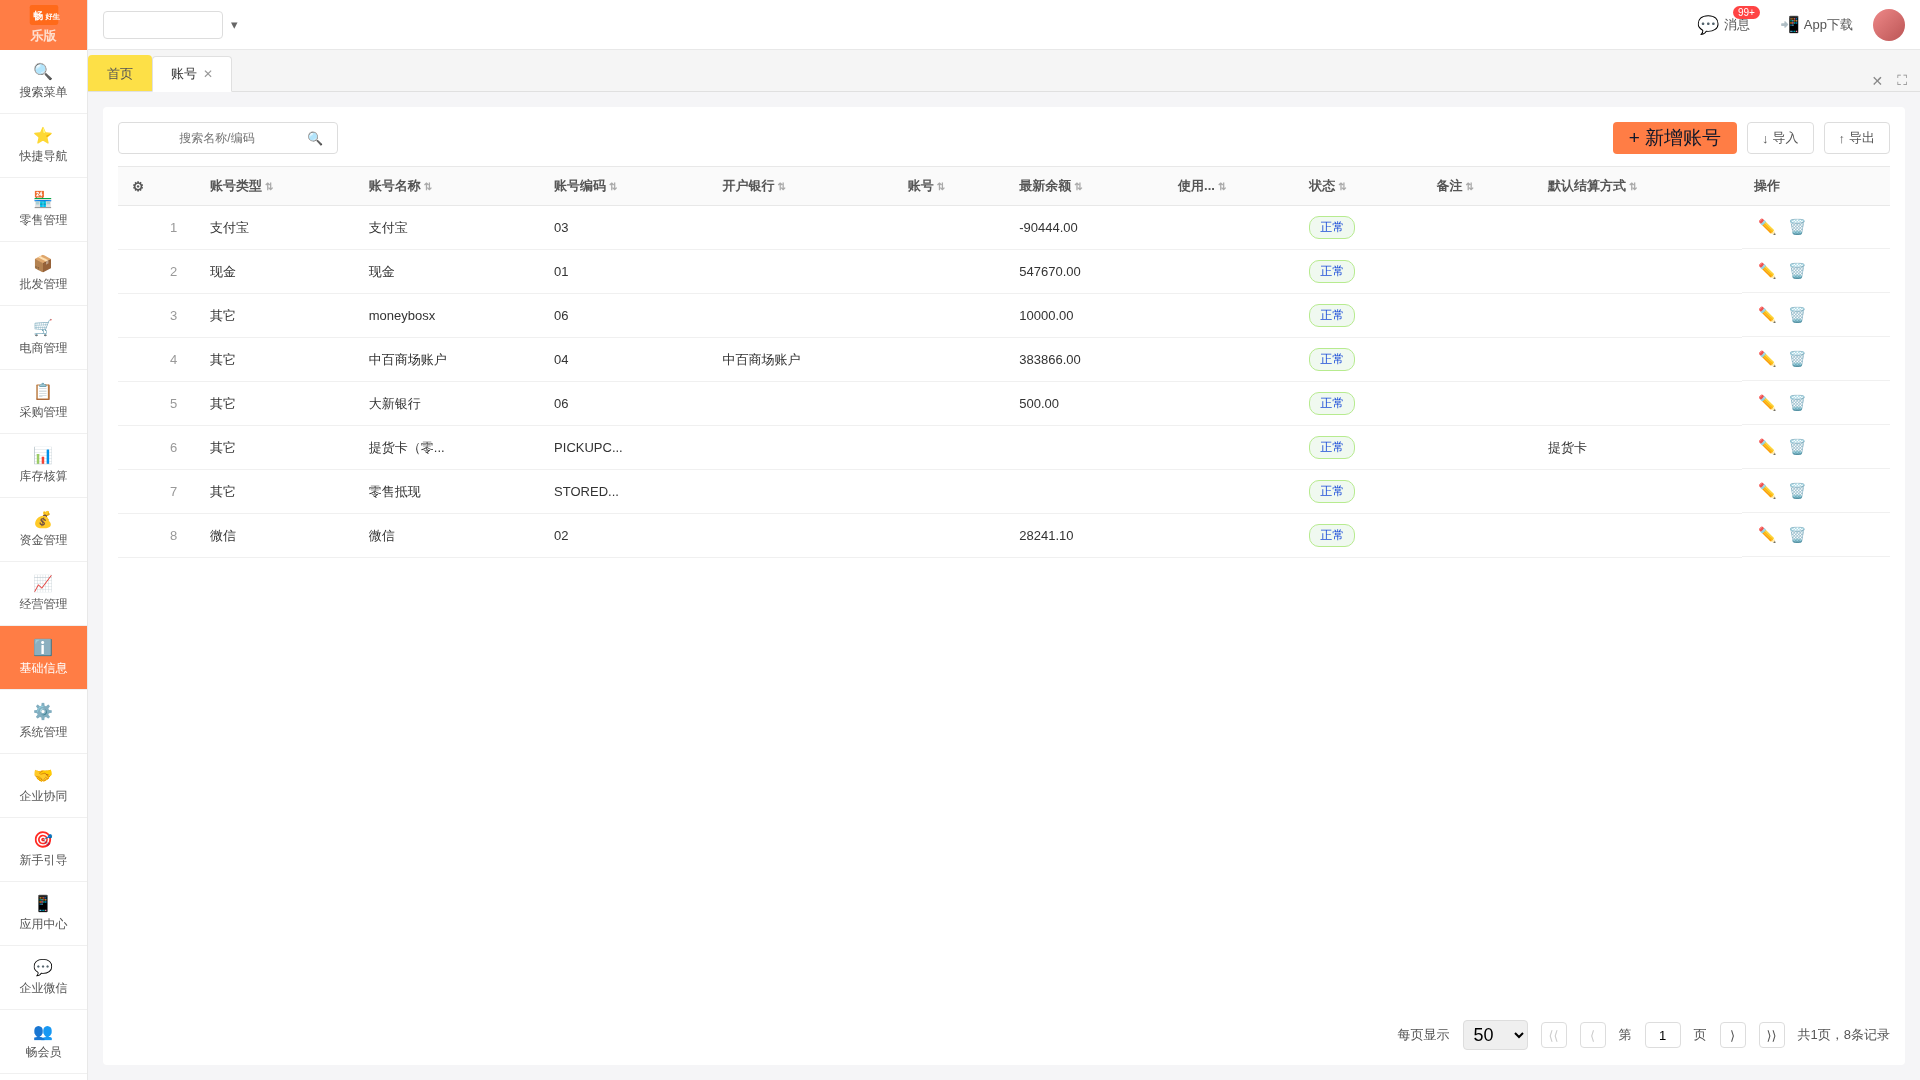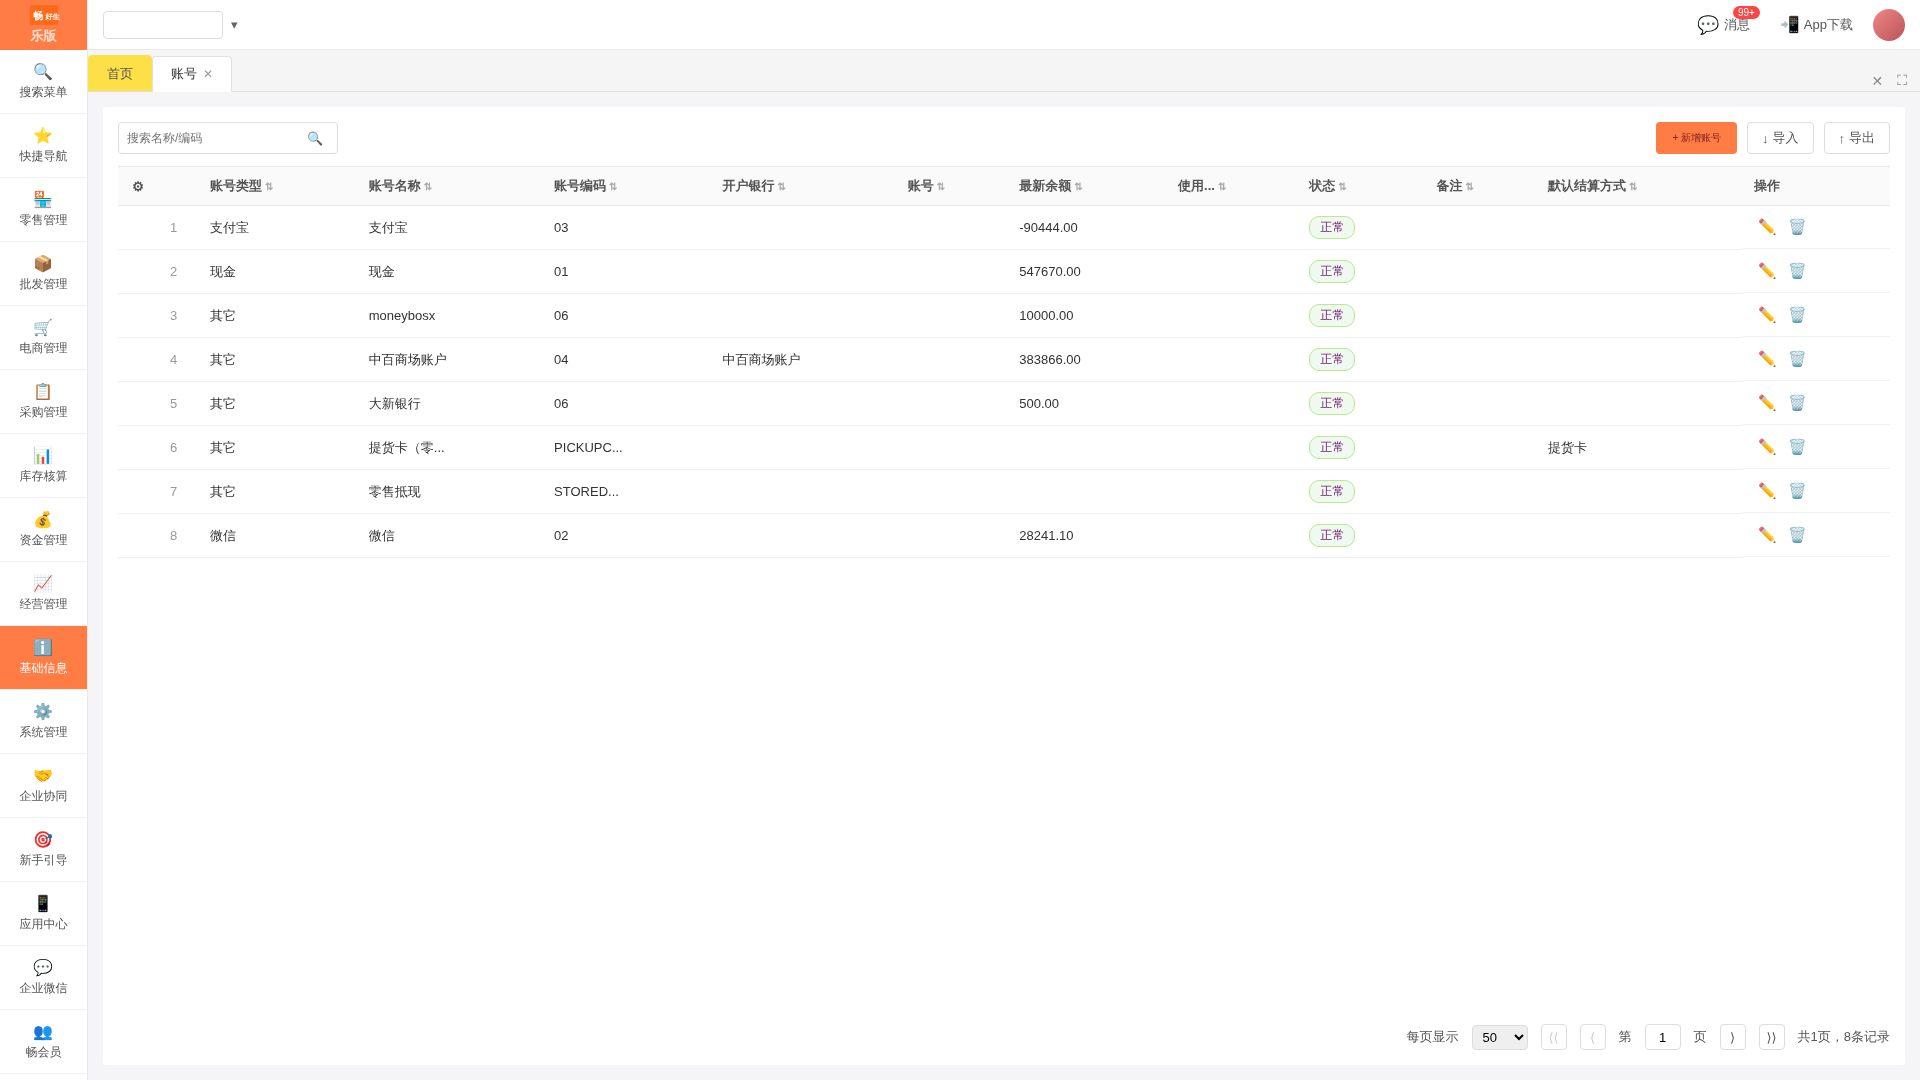--- a/index.html
+++ b/index.html
@@ -207,26 +207,26 @@
       font-size: 12px;
       color: #999;
       width: 180px;
     }
     .search-icon-btn {
       color: #aaa;
       cursor: pointer;
     }
     .btn-primary {
       background: #ff7d45;
-      color: #7f1d1d;
+      color: #0f172a;
       border: none;
       border-radius: 4px;
       padding: 0 16px;
       height: 32px;
-      font-size: 10px;
+      font-size: 19px;
       cursor: pointer;
       display: flex;
       align-items: center;
       gap: 4px;
       margin-left: auto;
     }
     .btn-outline {
       background: white;
       color: #555;
       border: 1px solid #ddd;
@@ -274,21 +274,21 @@
     }
     td {
       padding: 10px 12px;
       color: #333;
       border-bottom: 1px solid #f0f0f0;
       white-space: nowrap;
     }
     .status-badge {
       display: inline-block;
       background: #f0f9f0;
-      color: #701a75;
+      color: #1d4ed8;
       border: 1px solid #b7eb8f;
       border-radius: 10px;
       padding: 2px 10px;
       font-size: 12px;
     }
     .action-btn {
       background: none;
       border: none;
       cursor: pointer;
       color: #aaa;
@@ -304,21 +304,21 @@
       justify-content: flex-end;
       padding-top: 12px;
       gap: 13px;
       font-size: 13px;
       color: #555;
     }
     .page-size-select {
       border: 1px solid #ddd;
       border-radius: 4px;
       padding: 3px 6px;
-      font-size: 13px;
+      font-size: 18px;
       cursor: pointer;
     }
     .page-nav-btn {
       background: none;
       border: 1px solid #ddd;
       border-radius: 4px;
       width: 26px;
       height: 26px;
       cursor: pointer;
       color: #555;
@@ -458,21 +458,21 @@
       <button class="win-btn">✕</button>
       <button class="win-btn">⛶</button>
     </div>
   </div>
 
   <div class="content">
     <div class="card">
 
       <div class="toolbar">
         <div class="search-box">
-          <input type="text" style="border: none; outline: none; font-size: 12px; color: rgb(153, 153, 153); width: 180px;" placeholder="搜索名称/编码">
+          <input type="text" style="border: none; outline: none; font-size: 12px; color: rgb(153, 153, 153); width: 180px; text-align: center;" placeholder="搜索名称/编码">
           <span class="search-icon-btn">🔍</span>
         </div>
         <button class="btn-primary">
           <span>+ 新增账号</span>
         </button>
         <button class="btn-outline">
           <span>↓</span>
           <span>导入</span>
         </button>
         <button class="btn-outline">

